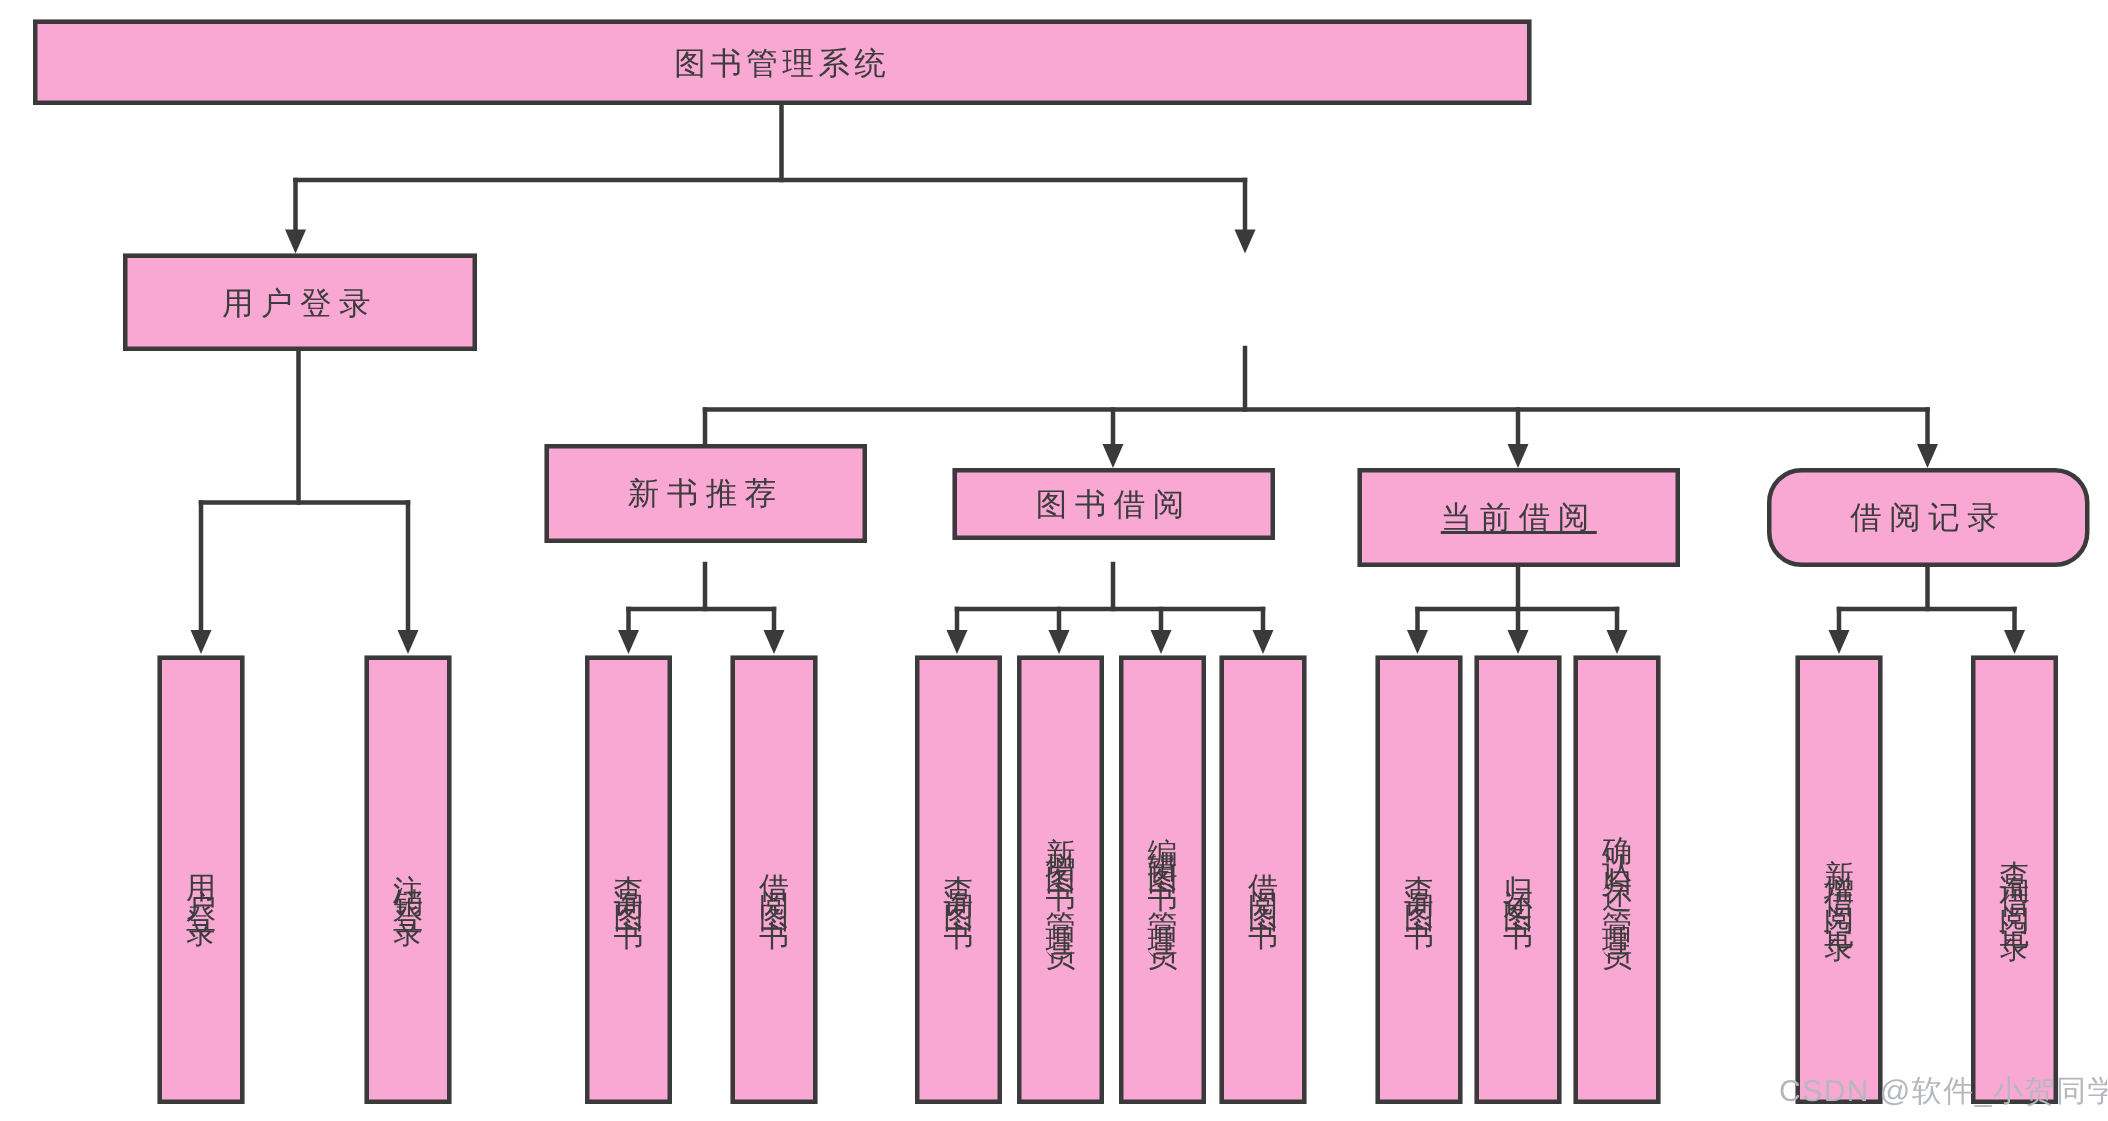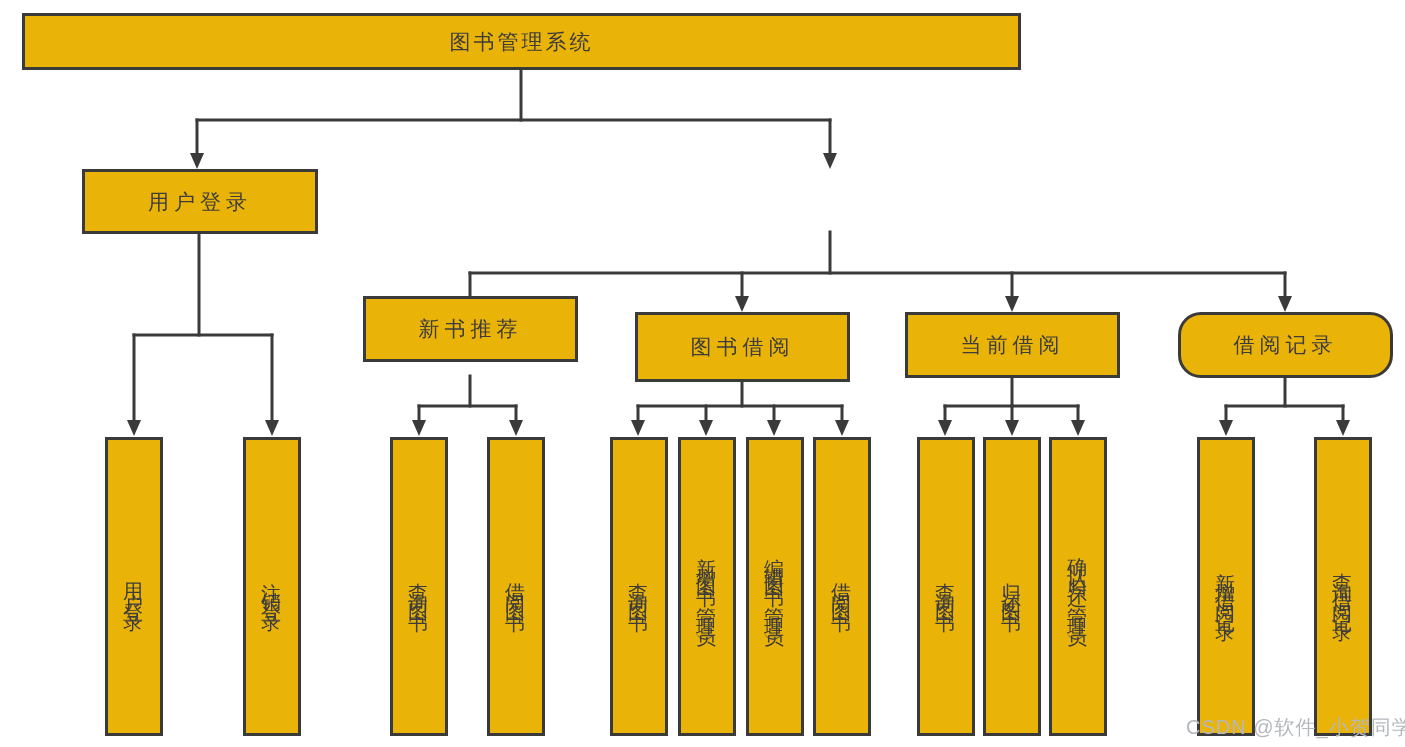--- a/index.html
+++ b/index.html
@@ -17,21 +17,21 @@
   }
   .wires {
     position: absolute;
     left: 0;
     top: 0;
     pointer-events: none;
   }
   .box {
     position: absolute;
     box-sizing: border-box;
-    background: #eab308;
+    background: #f9a8d4;
     border: 3px solid #3a3a3a;
     color: #3c3c3c;
     display: flex;
     align-items: center;
     justify-content: center;
     text-align: center;
     white-space: nowrap;
   }
   .hbox {
     font-size: 21px;
@@ -46,22 +46,22 @@
     text-orientation: mixed;
     font-size: 20px;
     letter-spacing: 10px;
     top: 437px;
     width: 58px;
     height: 299px;
   }
   .b-user-login      { left: 82px;  top: 169px; width: 236px; height: 65px; }
   .b-book-mgmt       { left: 712px; top: 169px; width: 236px; height: 65px; }
   .b-new-books       { left: 363px; top: 296px; width: 215px; height: 66px; }
-  .b-book-borrow     { left: 635px; top: 312px; width: 215px; height: 70px; }
-  .b-current-borrow  { left: 905px; top: 312px; width: 215px; height: 66px; }
+  .b-book-borrow     { left: 635px; top: 312px; width: 215px; height: 48px; }
+  .b-current-borrow  { left: 905px; top: 312px; width: 215px; height: 66px; text-decoration: underline; }
   .b-borrow-records  { left: 1178px; top: 312px; width: 215px; height: 66px; border-radius: 23px; }
   .l1  { left: 105px; }
   .l2  { left: 243px; }
   .l3  { left: 390px; }
   .l4  { left: 487px; }
   .l5  { left: 610px; }
   .l6  { left: 678px; }
   .l7  { left: 746px; }
   .l8  { left: 813px; }
   .l9  { left: 917px; }

